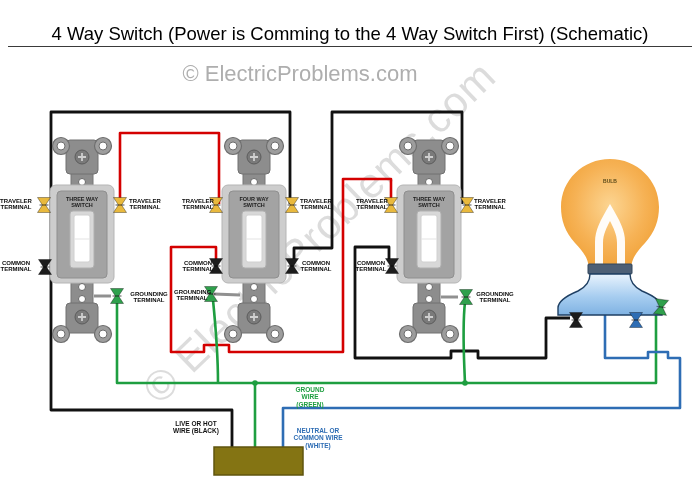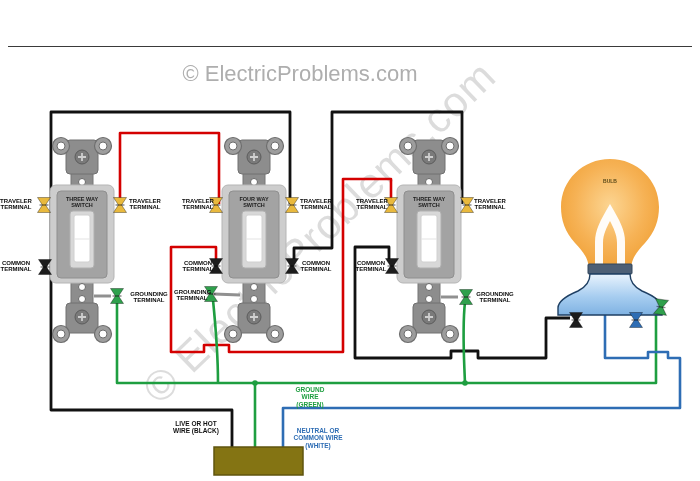--- a/index.html
+++ b/index.html
@@ -21,20 +21,21 @@
   .wlab.hot{color:#111111;}
   .wlab.gnd{color:#1e9e40;}
   .wlab.neu{color:#2e6db4;}
   .bulbtxt{position:absolute;font-size:5px;font-weight:bold;text-align:center;color:#5a4a1a;}
 </style>
 </head>
 <body>
 
 <div class="stage">
 
+  <div class="title">4 Way Switch (Power is Comming to the 4 Way Switch First) (Schematic)</div>
   <div class="title-rule"></div>
   <div class="wm-top">© ElectricProblems.com</div>
   <div class="wm-diag">© ElectricProblems.com</div>
 
   <svg class="schem" width="700" height="481" viewBox="0 0 700 481">
     <defs>
       <radialGradient id="bulbGrad" cx="50%" cy="42%" r="65%">
         <stop offset="0%" stop-color="#fcd592"></stop>
         <stop offset="55%" stop-color="#f6b255"></stop>
         <stop offset="100%" stop-color="#ef9c2e"></stop>

